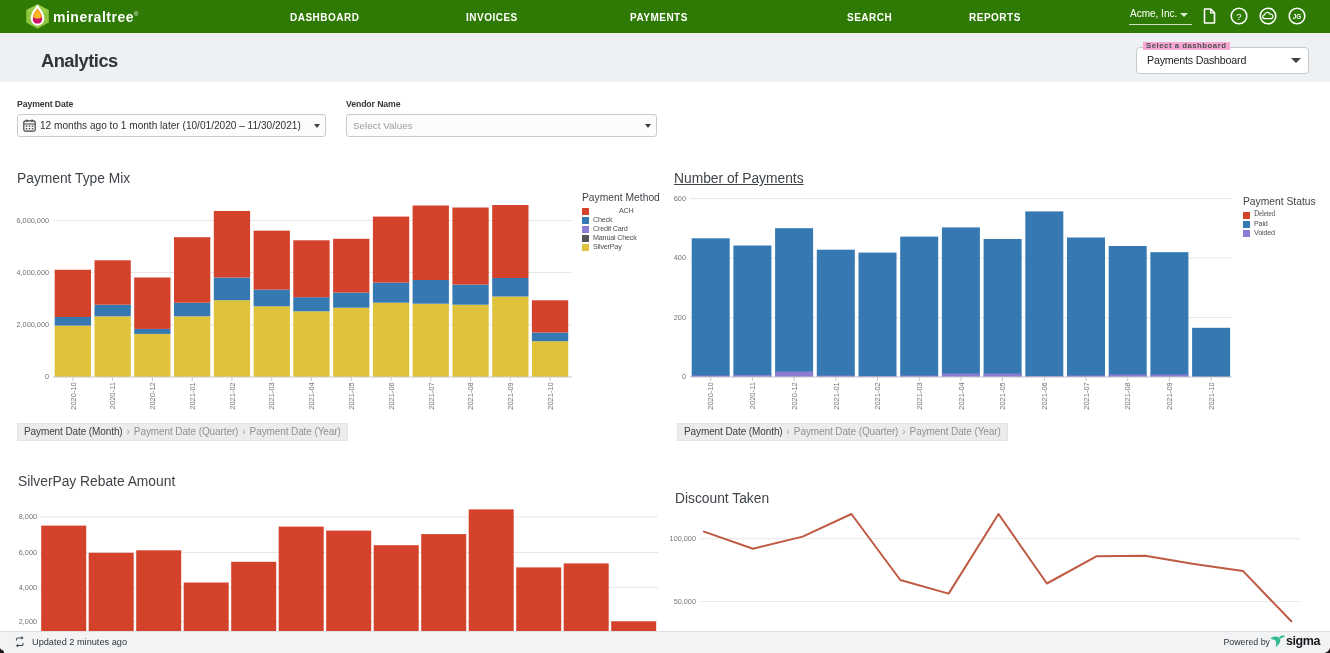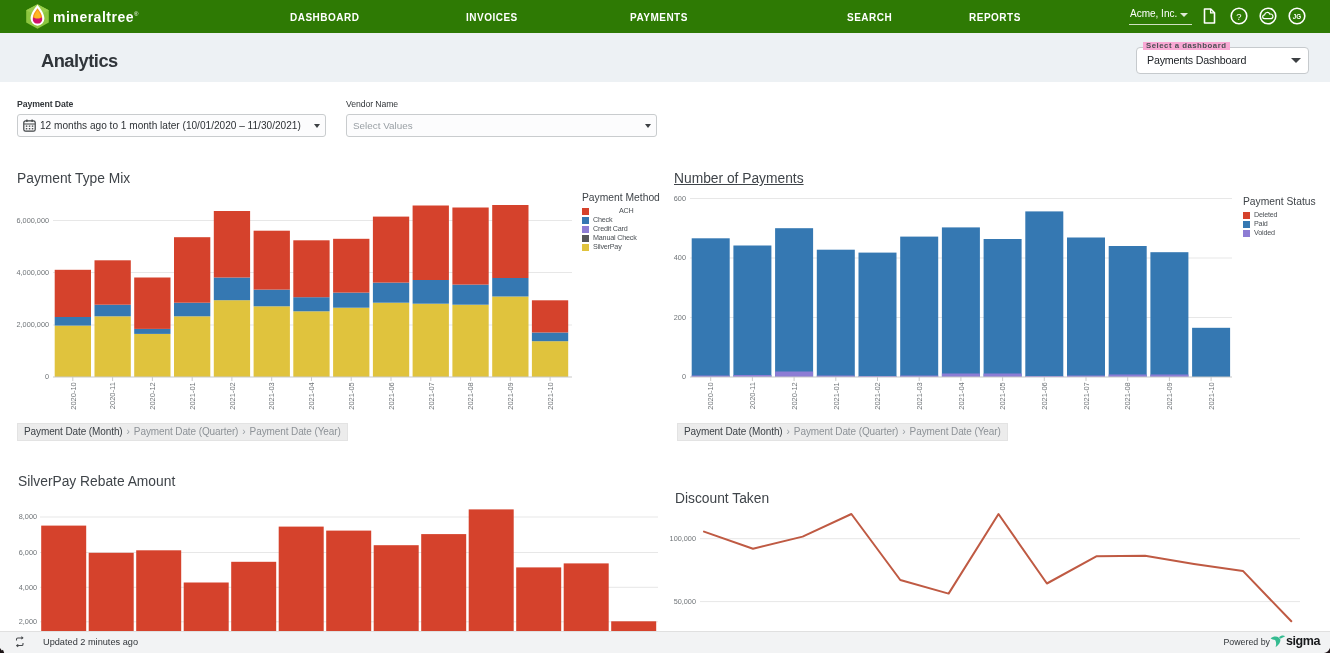--- a/index.html
+++ b/index.html
@@ -46,21 +46,21 @@
 </svg>
 
 <div class="abs" style="left:0;top:33px;width:1330px;height:49px;background:#edf1f4;"></div>
 <div class="abs" style="left:22px;top:51.5px;font-size:18.3px;font-weight:700;letter-spacing:-0.5px;color:#30353a;line-height:1;margin-left:19px;">Analytics</div>
 <div class="abs" style="left:1136px;top:47px;width:173px;height:27px;background:#fff;border:1px solid #c6cacd;border-radius:4px;"></div>
 <div class="abs" style="left:1143px;top:42px;background:#f9a8d4;padding:0 3px;font-size:7.8px;font-weight:700;letter-spacing:0.5px;color:#4a4e53;line-height:8px;">Select a dashboard</div>
 <div class="abs" style="left:1147px;top:55px;font-size:10.7px;letter-spacing:-0.2px;color:#202428;line-height:11px;">Payments Dashboard</div>
 <div class="abs" style="left:1291px;top:58px;width:0;height:0;border-left:5px solid transparent;border-right:5px solid transparent;border-top:5.5px solid #3c4043;"></div>
 
 <div class="abs" style="left:17px;top:100px;font-size:8.7px;font-weight:700;letter-spacing:-0.1px;color:#33373b;line-height:9px;">Payment Date</div>
-<div class="abs" style="left:346px;top:100px;font-size:8.7px;font-weight:400;letter-spacing:-0.1px;color:#33373b;line-height:9px;">Vendor Name</div>
+<div class="abs" style="left:346px;top:100px;font-size:8.7px;font-weight:700;letter-spacing:-0.1px;color:#33373b;line-height:9px;">Vendor Name</div>
 <div class="abs" style="left:17px;top:114px;width:309px;height:23px;background:#fcfcfd;border:1px solid #c9ccce;border-radius:3px;"></div>
 <svg class="abs" style="left:23px;top:119px;" width="13" height="13" viewBox="0 0 13 13">
   <rect x="0.8" y="1.8" width="11.4" height="10.4" rx="1.8" fill="none" stroke="#3c4043" stroke-width="1.2"></rect>
   <line x1="3.9" y1="0.5" x2="3.9" y2="3.1" stroke="#3c4043" stroke-width="1.2"></line>
   <line x1="9.1" y1="0.5" x2="9.1" y2="3.1" stroke="#3c4043" stroke-width="1.2"></line>
   <line x1="1.2" y1="5" x2="11.8" y2="5" stroke="#3c4043" stroke-width="1"></line>
   <g fill="#3c4043">
       <rect x="2.8" y="6.5" width="1.5" height="1.3"></rect>
       <rect x="5.8" y="6.5" width="1.5" height="1.3"></rect>
       <rect x="8.8" y="6.5" width="1.5" height="1.3"></rect>
@@ -247,37 +247,37 @@
 <div style="position:absolute;left:582px;top:216.9px;width:7.4px;height:7.4px;background:#3578b2;"></div>
 <div style="position:absolute;left:593px;top:216.1px;font-size:7.2px;letter-spacing:-0.2px;color:#4a4f54;white-space:nowrap;line-height:1;">Check</div>
 <div style="position:absolute;left:582px;top:225.8px;width:7.4px;height:7.4px;background:#8d7cd4;"></div>
 <div style="position:absolute;left:593px;top:225.0px;font-size:7.2px;letter-spacing:-0.2px;color:#4a4f54;white-space:nowrap;line-height:1;">Credit Card</div>
 <div style="position:absolute;left:582px;top:234.7px;width:7.4px;height:7.4px;background:#55565a;"></div>
 <div style="position:absolute;left:593px;top:233.9px;font-size:7.2px;letter-spacing:-0.2px;color:#4a4f54;white-space:nowrap;line-height:1;">Manual Check</div>
 <div style="position:absolute;left:582px;top:243.6px;width:7.4px;height:7.4px;background:#e0c33d;"></div>
 <div style="position:absolute;left:593px;top:242.8px;font-size:7.2px;letter-spacing:-0.2px;color:#4a4f54;white-space:nowrap;line-height:1;">SilverPay</div>
 <div style="position:absolute;left:1243px;top:197.1px;font-size:10.3px;color:#3f4449;white-space:nowrap;line-height:1;">Payment Status</div>
 <div style="position:absolute;left:1243px;top:211.7px;width:7.4px;height:7.4px;background:#d5422c;"></div>
-<div style="position:absolute;left:1254px;top:210.9px;font-size:7.2px;letter-spacing:-0.2px;color:#4a4f54;white-space:nowrap;line-height:1;">Deleted</div>
+<div style="position:absolute;left:1254px;top:210.9px;font-size:7.2px;letter-spacing:-0.2px;color:#4a4f54;white-space:nowrap;line-height:1;font-family:Liberation Serif, serif;">Deleted</div>
 <div style="position:absolute;left:1243px;top:220.6px;width:7.4px;height:7.4px;background:#3578b2;"></div>
 <div style="position:absolute;left:1254px;top:219.8px;font-size:7.2px;letter-spacing:-0.2px;color:#4a4f54;white-space:nowrap;line-height:1;">Paid</div>
 <div style="position:absolute;left:1243px;top:229.5px;width:7.4px;height:7.4px;background:#8d7cd4;"></div>
 <div style="position:absolute;left:1254px;top:228.7px;font-size:7.2px;letter-spacing:-0.2px;color:#4a4f54;white-space:nowrap;line-height:1;">Voided</div>
 
 <div class="abs" style="left:17px;top:423px;height:18px;background:#ececec;border:1px solid #e3e3e3;font-size:10px;letter-spacing:-0.1px;line-height:16.5px;padding:0 6px;white-space:nowrap;"><span style="color:#3d4247;">Payment Date (Month)</span><span style="color:#9aa0a5;padding:0 4px;">›</span><span style="color:#8d9297;">Payment Date (Quarter)</span><span style="color:#9aa0a5;padding:0 4px;">›</span><span style="color:#8d9297;">Payment Date (Year)</span></div>
 <div class="abs" style="left:677px;top:423px;height:18px;background:#ececec;border:1px solid #e3e3e3;font-size:10px;letter-spacing:-0.1px;line-height:16.5px;padding:0 6px;white-space:nowrap;"><span style="color:#3d4247;">Payment Date (Month)</span><span style="color:#9aa0a5;padding:0 4px;">›</span><span style="color:#8d9297;">Payment Date (Quarter)</span><span style="color:#9aa0a5;padding:0 4px;">›</span><span style="color:#8d9297;">Payment Date (Year)</span></div>
 
 <div class="abs" style="left:0;top:631px;width:1330px;height:22px;background:#f2f3f4;border-top:1px solid #e0e0e0;"></div>
 <svg class="abs" style="left:13.5px;top:636px;" width="11.5" height="11.5" viewBox="0 0 12 12">
   <path d="M2.6 4.6 V3.4 A1.4 1.4 0 0 1 4 2 H9" fill="none" stroke="#46494c" stroke-width="1.1"></path>
   <path d="M7.6 0.8 L9.3 2 L7.6 3.2" fill="none" stroke="#46494c" stroke-width="1.1" stroke-linejoin="round"></path>
   <path d="M9.4 7.4 V8.6 A1.4 1.4 0 0 1 8 10 H3" fill="none" stroke="#46494c" stroke-width="1.1"></path>
   <path d="M4.4 8.8 L2.7 10 L4.4 11.2" fill="none" stroke="#46494c" stroke-width="1.1" stroke-linejoin="round"></path>
 </svg>
-<div class="abs" style="left:43px;top:637px;font-size:9.2px;color:#303438;line-height:10px;">Updated 2 minutes ago</div>
+<div class="abs" style="left:32px;top:637px;font-size:9.2px;color:#303438;line-height:10px;">Updated 2 minutes ago</div>
 <div class="abs" style="left:1223.5px;top:638px;font-size:8.8px;color:#303438;line-height:9px;">Powered by</div>
 <svg class="abs" style="left:1269.5px;top:634px;" width="16" height="14" viewBox="0 0 16 14">
   <path d="M0.6 4.4 C3.2 2.2 6.4 2.0 8.9 3.5 C11.3 0.9 13.7 1.1 15.2 2.3 C13.6 3.2 12.0 3.8 10.3 4.8 C10.9 7.8 9.2 11.0 5.6 13.2 C6.5 10.4 6.3 8.0 5.1 6.1 C3.5 5.7 1.9 5.2 0.6 4.4 Z" fill="#35bb91"></path>
   <path d="M8.9 3.5 C9.6 4.4 10.0 4.7 10.3 4.8" fill="none" stroke="#f2f3f4" stroke-width="0.9"></path>
 </svg>
 <div class="abs" style="left:1286px;top:635px;font-size:12.5px;font-weight:700;letter-spacing:-0.4px;color:#17191b;line-height:12px;">sigma</div>
 <svg class="abs" style="left:0;top:648px;" width="5" height="5" viewBox="0 0 5 5">
     <path d="M0 5 L0 0 L1.8 2.4 L3 1.8 L4.2 5 Z" fill="#1d1416"></path>
   </svg>
 <svg class="abs" style="left:1324px;top:648px;" width="6" height="5" viewBox="0 0 6 5">

